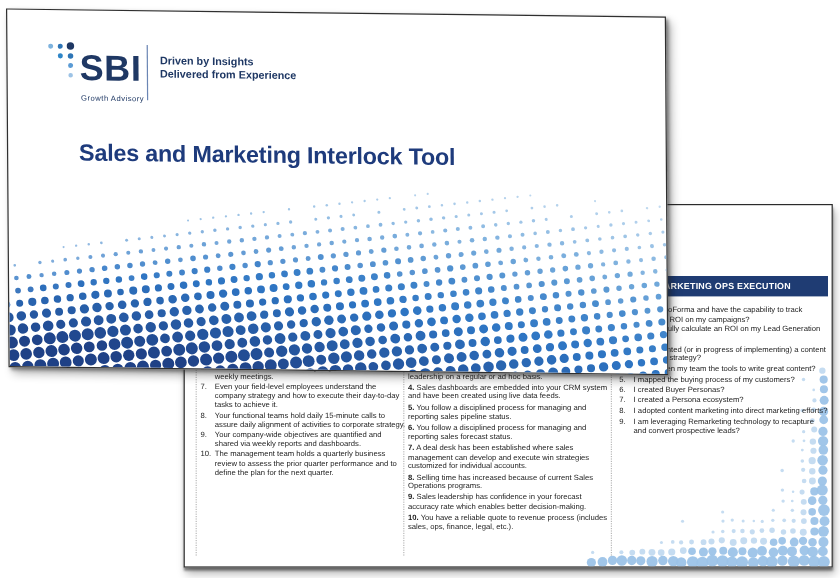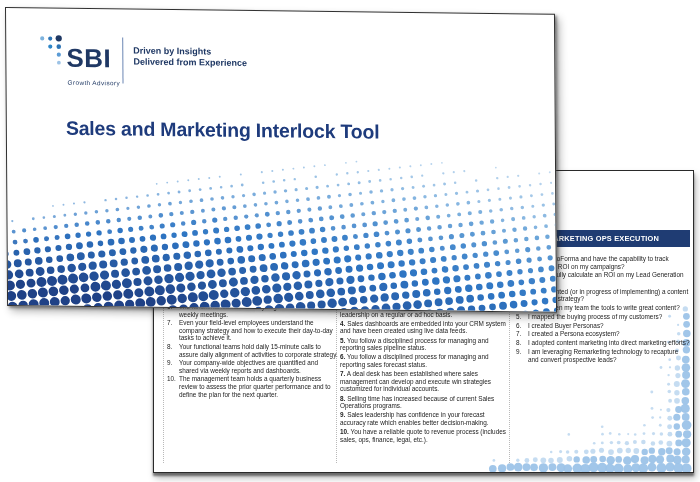--- a/index.html
+++ b/index.html
@@ -29,21 +29,21 @@
   .c3list .hitem{margin-bottom:1.2px;}
   .corner-svg{position:absolute;left:0;top:0;pointer-events:none;}
 
   
   .front-page{position:absolute;left:5px;top:7px;width:548px;height:297px;
     background:#ffffff;border:1px solid #2f2f2f;
     transform:rotate(0.7deg) skewX(1.1deg);transform-origin:top left;
     box-shadow:2px 2px 3px rgba(45,45,45,.5), 4px 5px 8px rgba(0,0,0,.3);
     overflow:hidden;z-index:2;}
   .brand{position:absolute;left:60px;top:36px;color:#1F3864;font-weight:bold;
-    font-size:26px;line-height:26px;letter-spacing:.5px;}
+    font-size:30px;line-height:26px;letter-spacing:.5px;}
   .brand-sub{position:absolute;left:61px;top:70px;color:#1F3864;
     font-size:6.4px;letter-spacing:.4px;}
   .logo-divider{position:absolute;left:116px;top:28px;width:1px;height:46px;
     background:#6b86b4;}
   .tagline{position:absolute;left:127px;top:36px;color:#1F3864;
     font-size:9px;line-height:11px;font-weight:bold;}
   .fp-title{position:absolute;left:59px;top:108px;color:#1E3B7C;
     font-weight:bold;font-size:19.5px;letter-spacing:-.2px;}
   .wave-svg{position:absolute;left:0;top:0;pointer-events:none;}
 </style>

